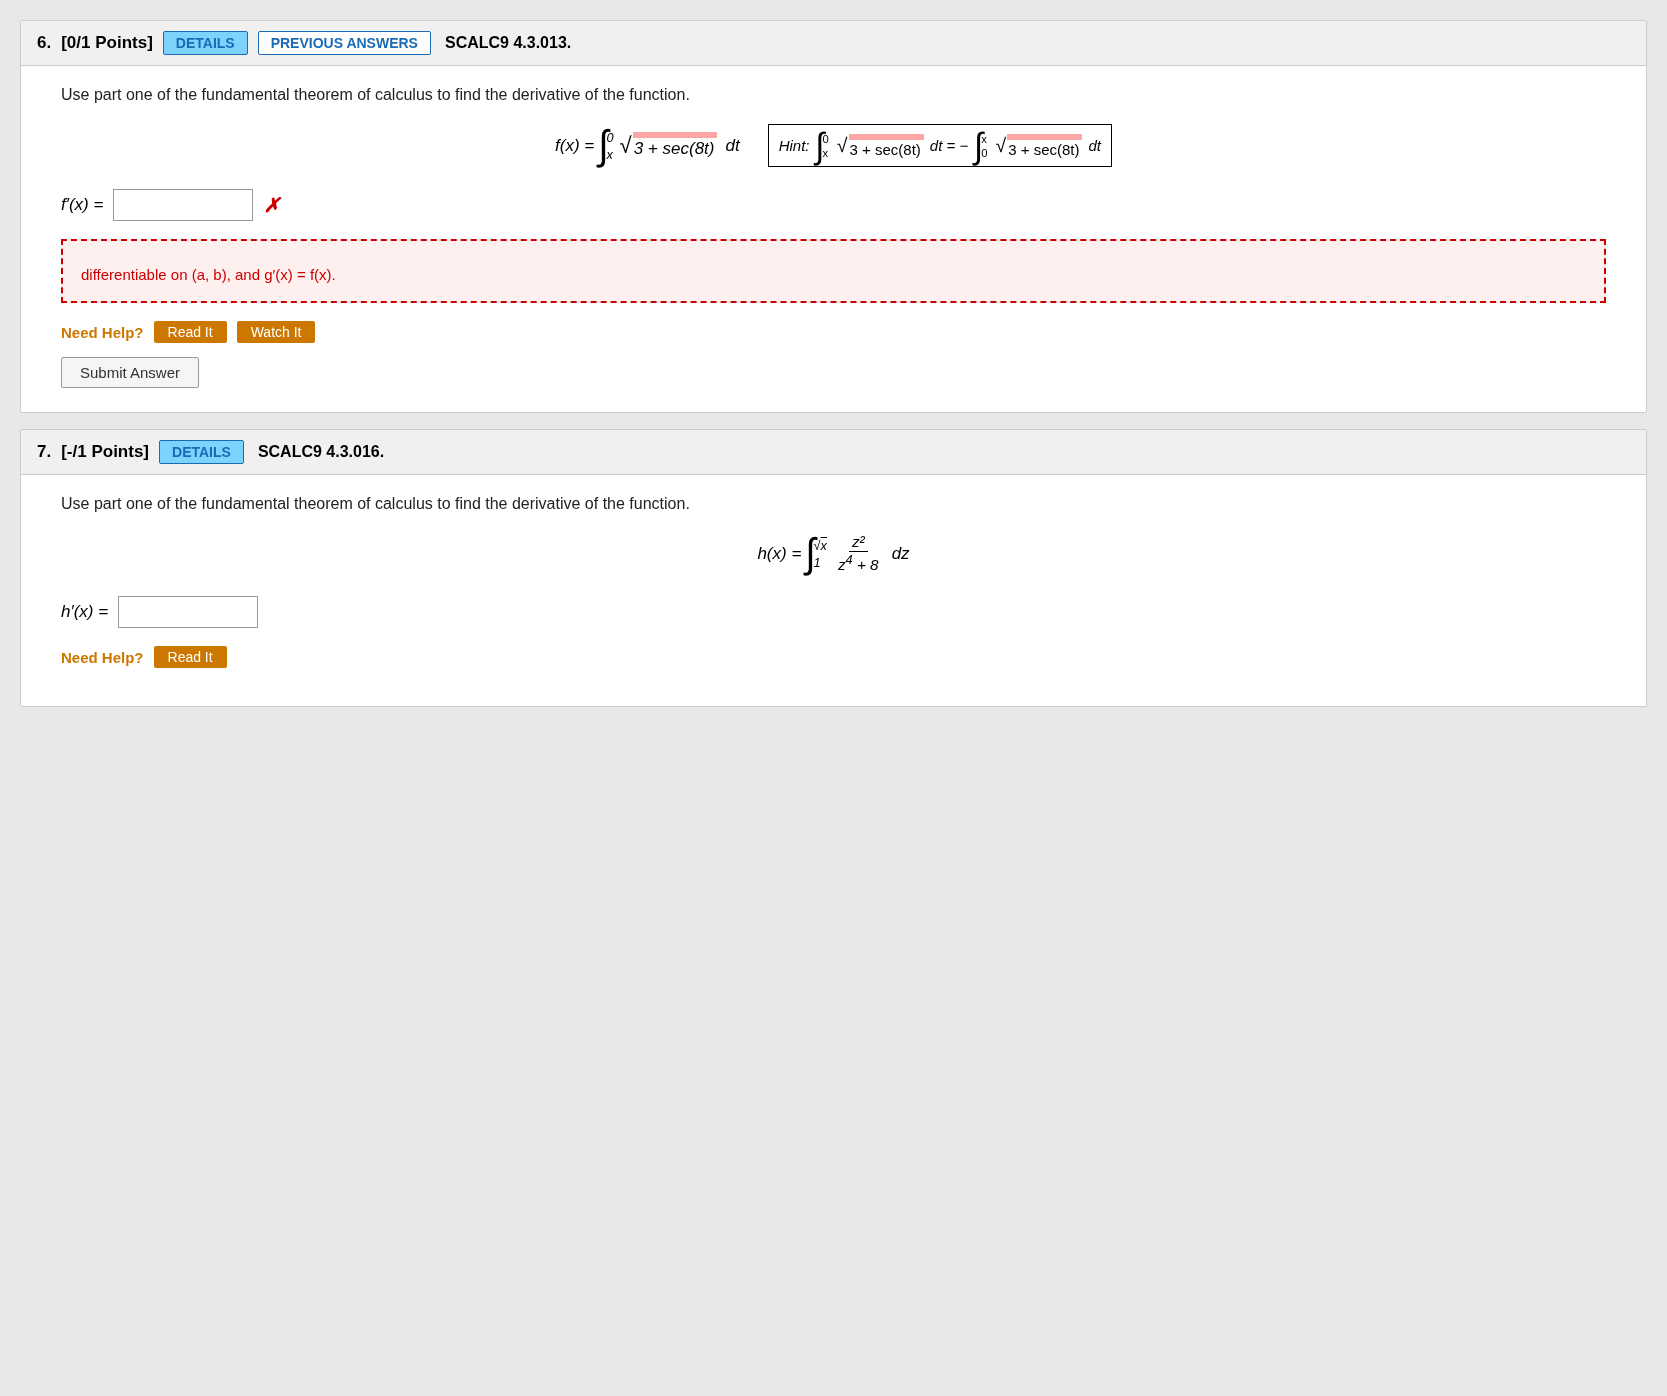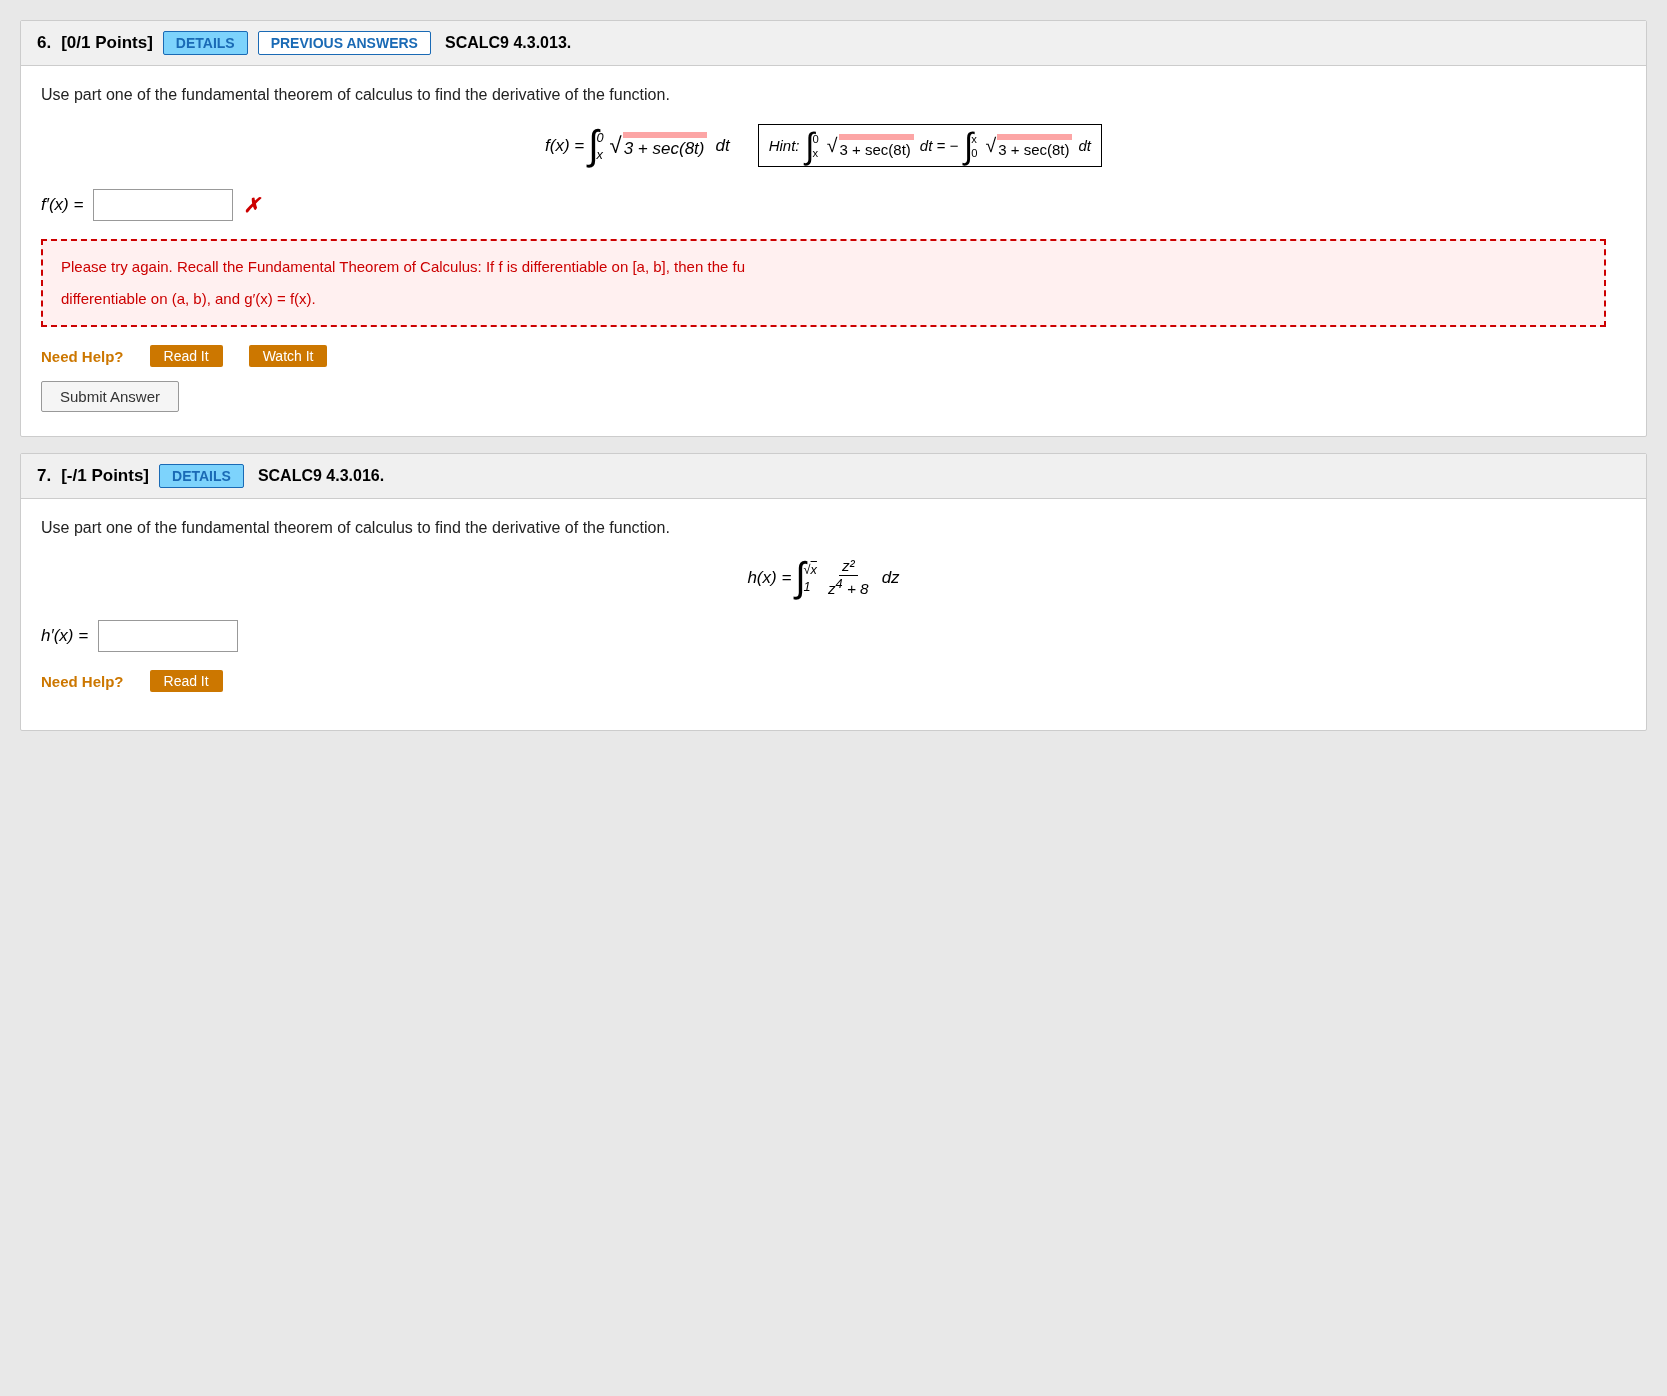--- a/index.html
+++ b/index.html
@@ -46,21 +46,21 @@
       font-weight: bold;
       cursor: pointer;
       border-radius: 2px;
     }
     .scalc-label {
       font-weight: bold;
       font-size: 16px;
       margin-left: 4px;
     }
     .question-body {
-      padding: 20px 40px 24px 20px;
+      padding: 20px 40px 24px 40px;
     }
     .problem-text {
       font-size: 16px;
       margin-bottom: 20px;
       color: #222;
     }
     .math-display {
       display: flex;
       align-items: center;
       justify-content: center;
@@ -153,21 +153,21 @@
       margin-bottom: 8px;
     }
     .feedback-text {
       color: #cc0000;
       font-size: 15px;
       line-height: 1.6;
     }
     .need-help-row {
       display: flex;
       align-items: center;
-      gap: 26px;
+      gap: 10px;
       margin-bottom: 14px;
     }
     .need-help-label {
       color: #cc7700;
       font-weight: bold;
       font-size: 15px;
     }
     .btn-help {
       background: #cc7700;
       color: #fff;
@@ -259,21 +259,20 @@
       </div>
     </div>
 
     <div class="answer-row">
       <span style="white-space:nowrap;">f′(x) =</span>
       <input class="answer-input" type="text" style="">
       <span class="wrong-mark">✗</span>
     </div>
 
     <div class="feedback-box">
-      <div class="feedback-text">Please try again. Recall the Fundamental Theorem of Calculus: If f is differentiable on [a, b], then the fu</div>
       <div class="feedback-text" style="margin-top:8px;">differentiable on (a, b), and g′(x) = f(x).</div>
     </div>
 
     <div class="need-help-row">
       <span class="need-help-label">Need Help?</span>
       <button class="btn-help">Read It</button>
       <button class="btn-help">Watch It</button>
     </div>
 
     <div style="margin-top:8px;">

